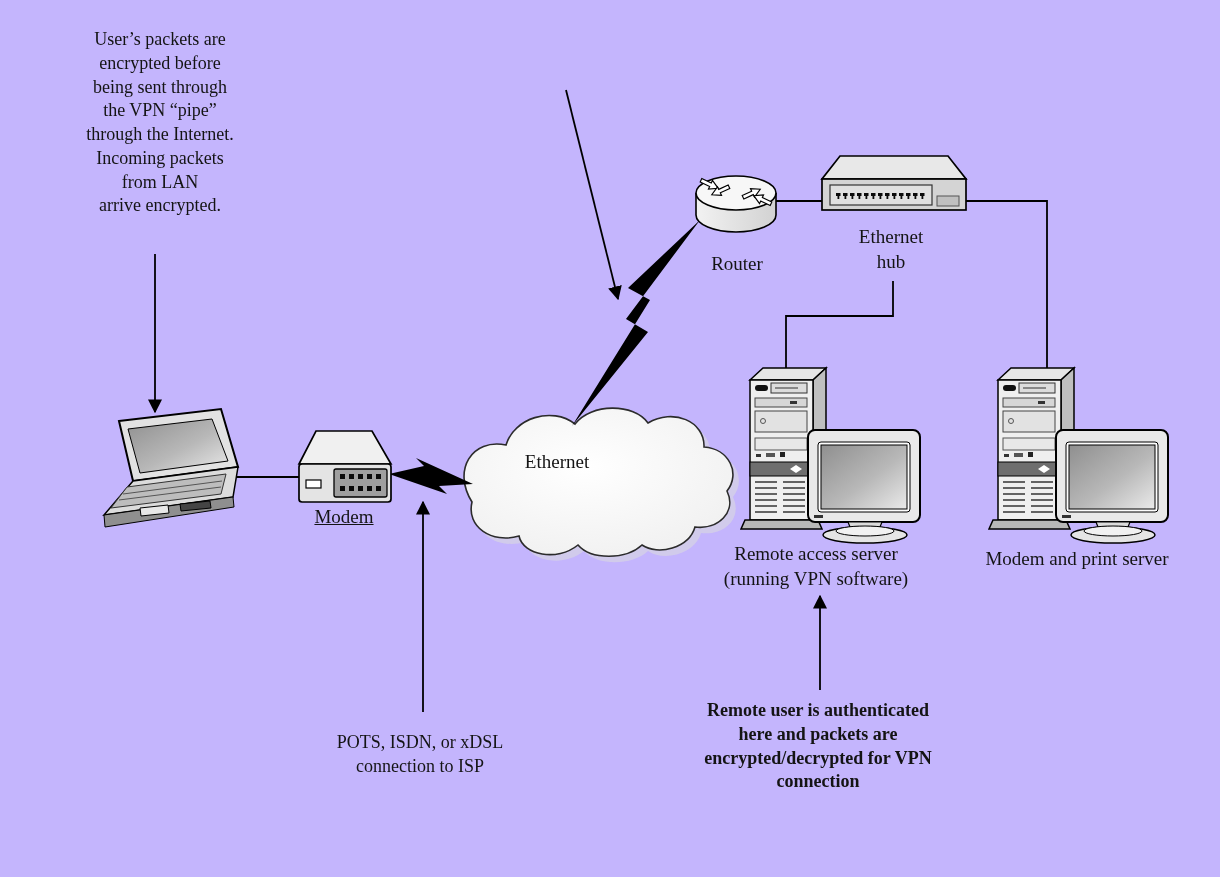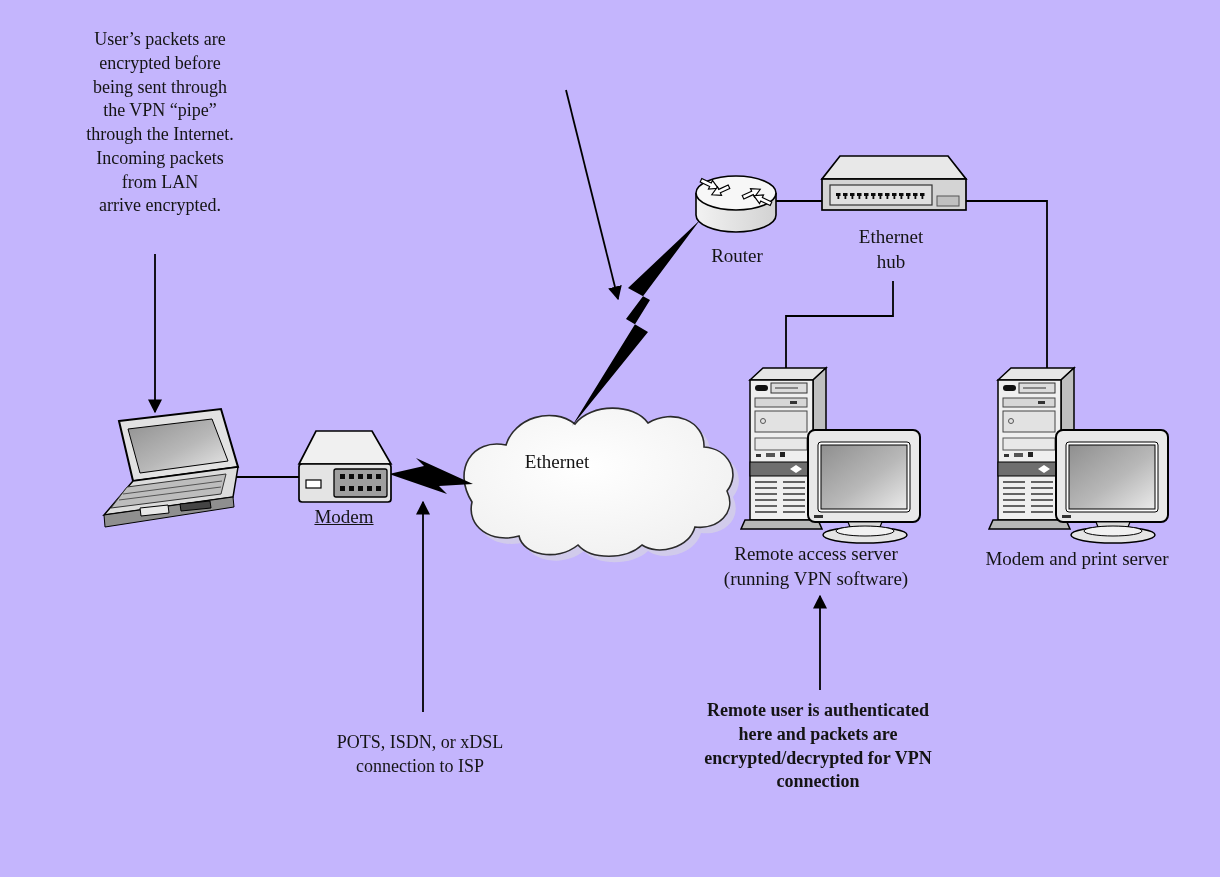--- a/index.html
+++ b/index.html
@@ -189,21 +189,21 @@
   <div class="txt ann" style="left:30px;top:28px;width:260px;">User’s packets are
 encrypted before
 being sent through
 the VPN “pipe”
 through the Internet.
 Incoming packets
 from LAN
 arrive encrypted.</div>
 
 
-  <div class="txt lbl" style="left:692px;top:243px;width:90px;text-align:center;">Router</div>
+  <div class="txt lbl" style="left:692px;top:251px;width:90px;text-align:center;">Router</div>
 
   <div class="txt lbl" style="left:841px;top:224px;width:100px;">Ethernet
 hub</div>
 
   <div class="txt lbl" style="left:497px;top:449px;width:120px;">Ethernet</div>
 
   <div class="txt lbl" style="left:294px;top:504px;width:100px;text-decoration:underline;">Modem</div>
 
 
   <div class="txt lbl" style="left:686px;top:541px;width:260px;">Remote access server

